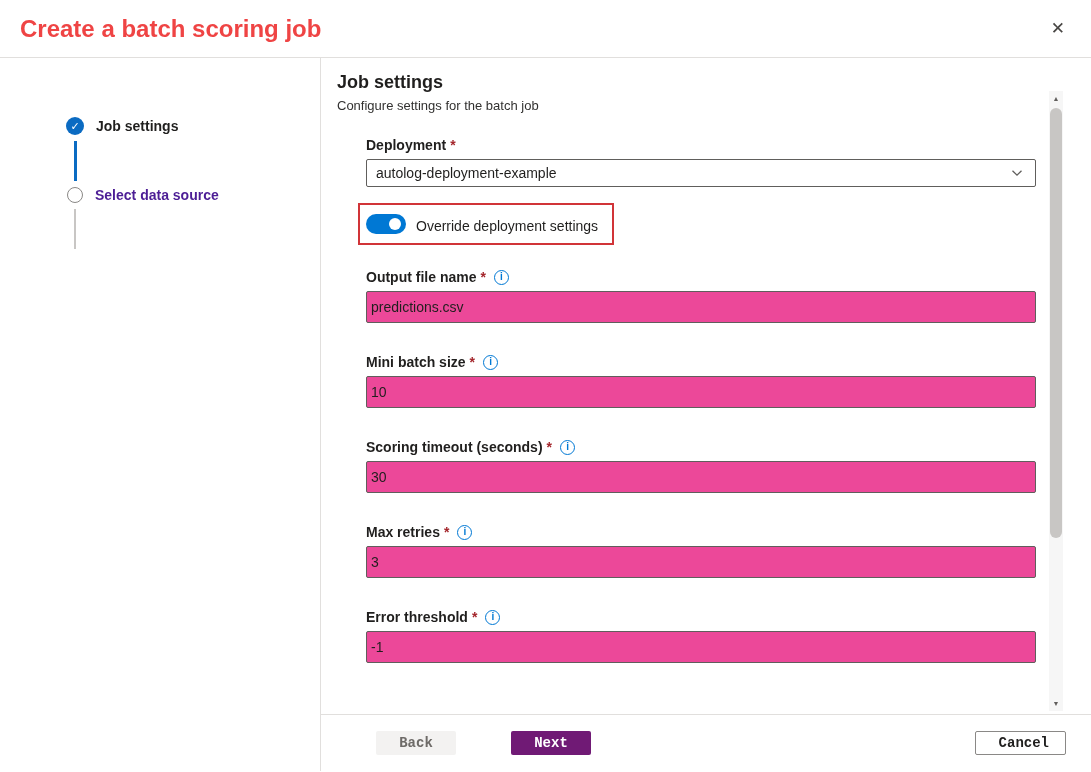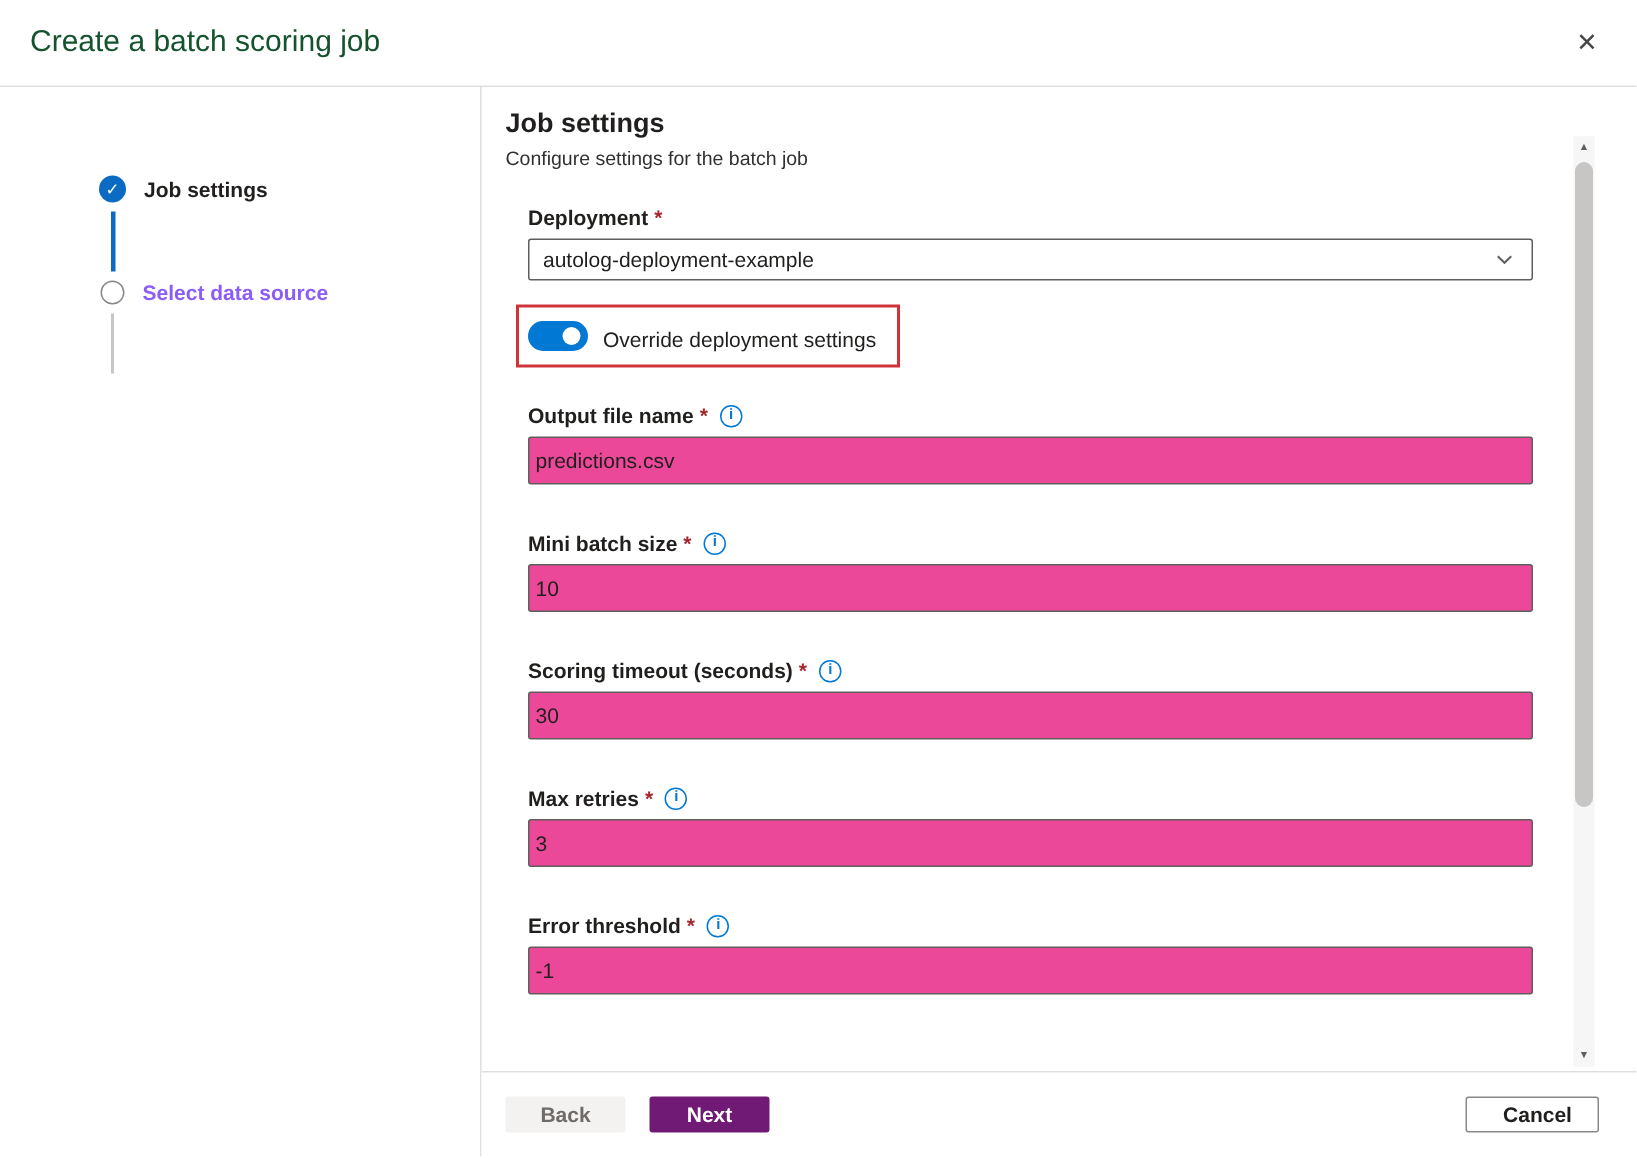--- a/index.html
+++ b/index.html
@@ -9,21 +9,21 @@
     background:#ffffff; color:#201f1e; overflow:hidden;
   }
   .app { position:relative; width:1091px; height:772px; background:#fff; }
 
   
   .dialog-header {
     height:58px; border-bottom:1px solid #e1dfdd;
     display:flex; align-items:center; justify-content:space-between;
     padding:0 22px 0 20px;
   }
-  .dialog-title { font-size:20px; font-weight:400; color:#14532d; }
+  .dialog-title { font-size:24px; font-weight:700; color:#ef4444; }
   .close-btn {
     background:none; border:none; font-size:17px; color:#484644;
     cursor:pointer; line-height:1; padding:4px; font-family:inherit;
   }
 
   
   .body-row { display:flex; height:713px; }
   .stepper {
     width:321px; flex:none; border-right:1px solid #e1dfdd;
     padding:59px 0 0 66px;
@@ -35,28 +35,28 @@
   .step-circle-done {
     width:18px; height:18px; border-radius:50%; background:#0b6bc2;
     color:#fff; font-size:11px; display:flex; align-items:center;
     justify-content:center; flex:none;
   }
   .step-circle-todo {
     width:16px; height:16px; border-radius:50%; border:1.5px solid #8a8886;
     background:#fff; flex:none; margin-left:1px;
   }
   .step-label-active { font-size:14px; font-weight:700; color:#201f1e; }
-  .step-label { font-size:14px; font-weight:600; color:#8b5cf6; }
+  .step-label { font-size:14px; font-weight:600; color:#4c1d95; }
   .connector-done { width:3px; height:40px; background:#0b6bc2; margin:6px 0 6px 8px; }
   .connector-todo { width:1.5px; height:40px; background:#c8c6c4; margin:6px 0 6px 8px; }
 
   
   .pane-title { font-size:18px; font-weight:700; color:#201f1e; margin-bottom:5px; }
   .pane-subtitle { font-size:13px; color:#323130; margin-bottom:24px; }
-  .form { margin-left:15px; width:670px; }
+  .form { margin-left:29px; width:670px; }
 
   .field-label-row {
     display:flex; align-items:center; margin-bottom:6px;
     font-size:14px; font-weight:700; color:#201f1e;
   }
   .required { color:#a4262c; margin-left:4px; font-weight:700; }
   .info-icon {
     width:15px; height:15px; border-radius:50%; border:1px solid #0078d4;
     color:#0078d4; font-size:10px; line-height:1; display:inline-flex;
     align-items:center; justify-content:center; margin-left:8px;
@@ -111,22 +111,22 @@
   
   .footer {
     position:absolute; left:0; right:0; bottom:0; height:57px;
     border-top:1px solid #e1dfdd; display:flex; align-items:center;
     justify-content:space-between; padding:0 25px 0 16px; background:#fff;
   }
   .footer-left { display:flex; gap:16px; }
   .btn {
     height:24px; min-width:80px; border-radius:2px; font-size:14px;
     font-weight:600; display:inline-flex; align-items:center;
-    justify-content:center; cursor:pointer; font-family:Liberation Sans, sans-serif;
-    padding:0 16px; border:none;
+    justify-content:center; cursor:pointer; font-family:Liberation Mono, monospace;
+    padding:0 16px; border:none;margin-left:39px;
   }
   .btn-back { background:#f3f2f1; color:#6e6b68; }
   .btn-next { background:#701a75; color:#ffffff; }
   .btn-cancel { background:#ffffff; border:1px solid #8a8886; color:#201f1e; min-width:89px;padding-left:23px; }
 </style>
 </head>
 <body>
 
 <div class="app">
 

